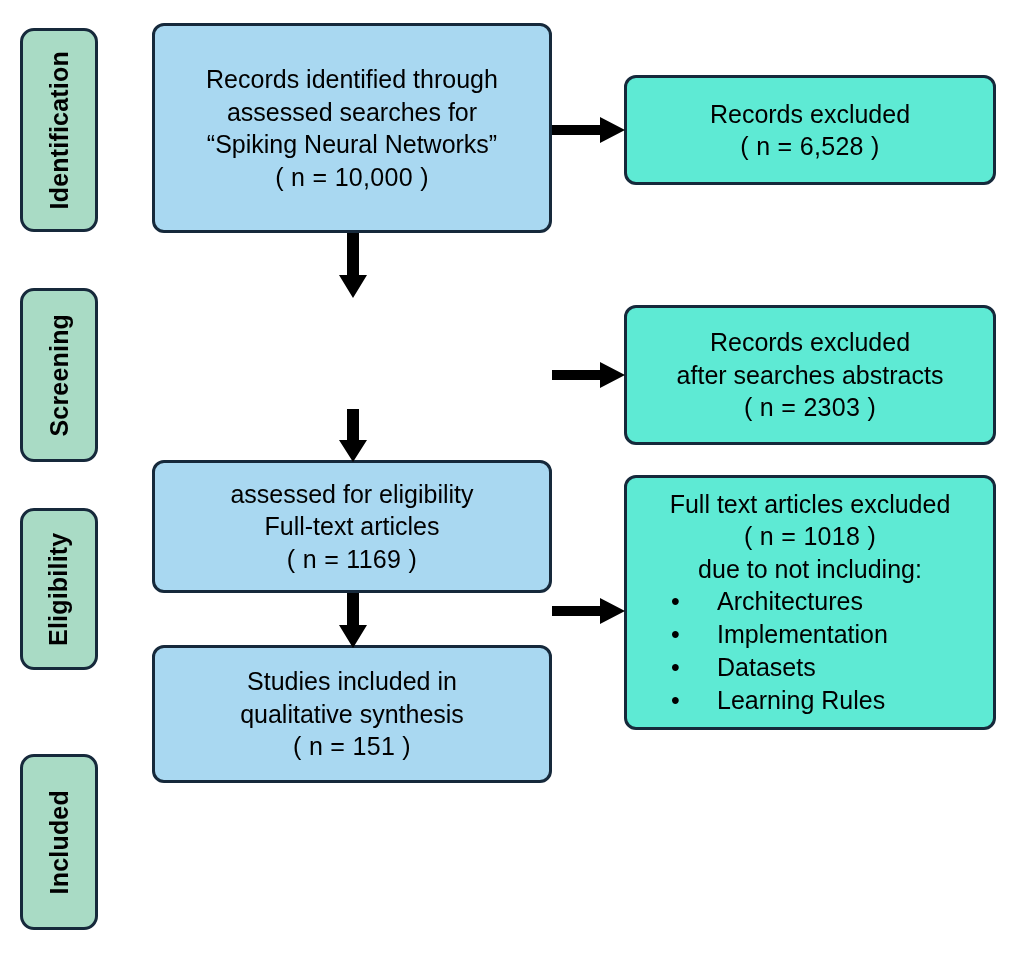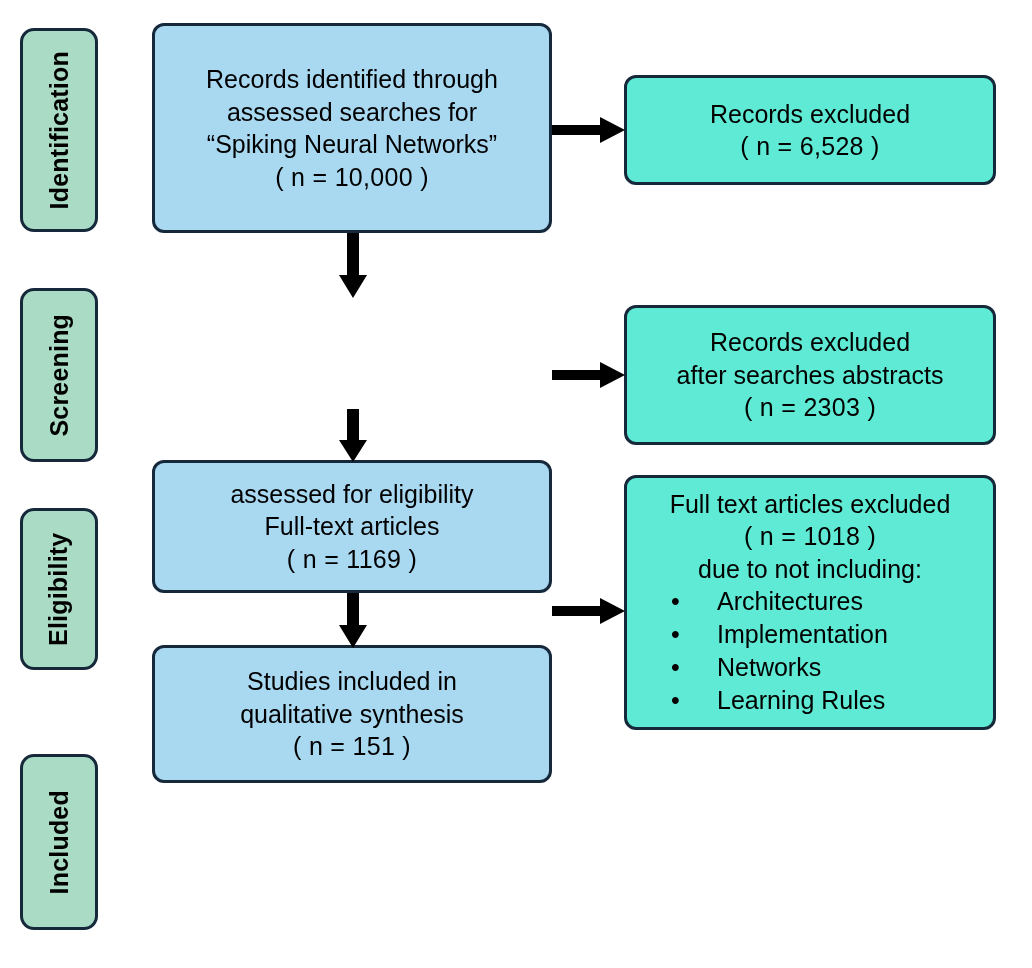--- a/index.html
+++ b/index.html
@@ -156,21 +156,21 @@
         <li>
           <span class="dot">•</span>
           <span>Architectures</span>
         </li>
         <li>
           <span class="dot">•</span>
           <span>Implementation</span>
         </li>
         <li>
           <span class="dot">•</span>
-          <span>Networks</span>
+          <span>Datasets</span>
         </li>
         <li>
           <span class="dot">•</span>
           <span>Learning Rules</span>
         </li>
       </ul>
     </div>
   </div>
 
   <div class="arrow" style="left:552px; top:114px;">

